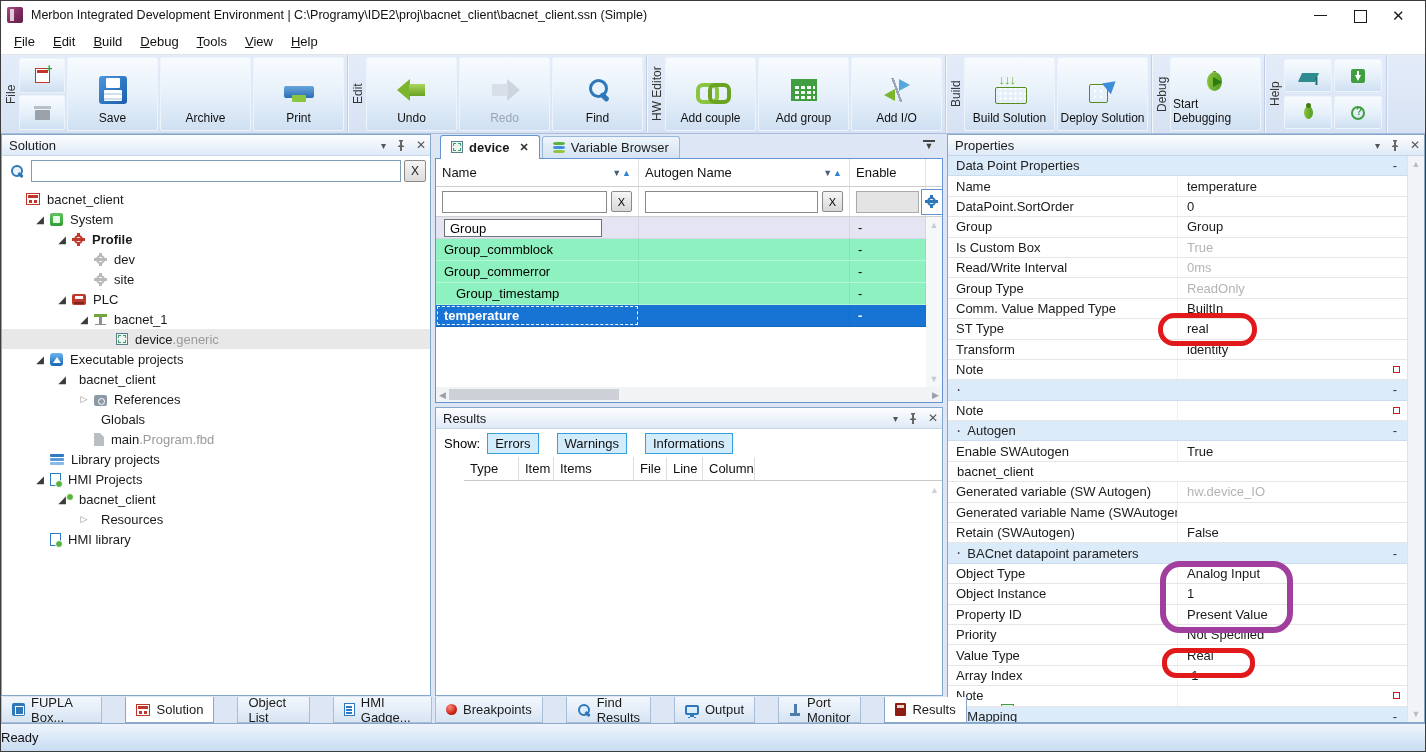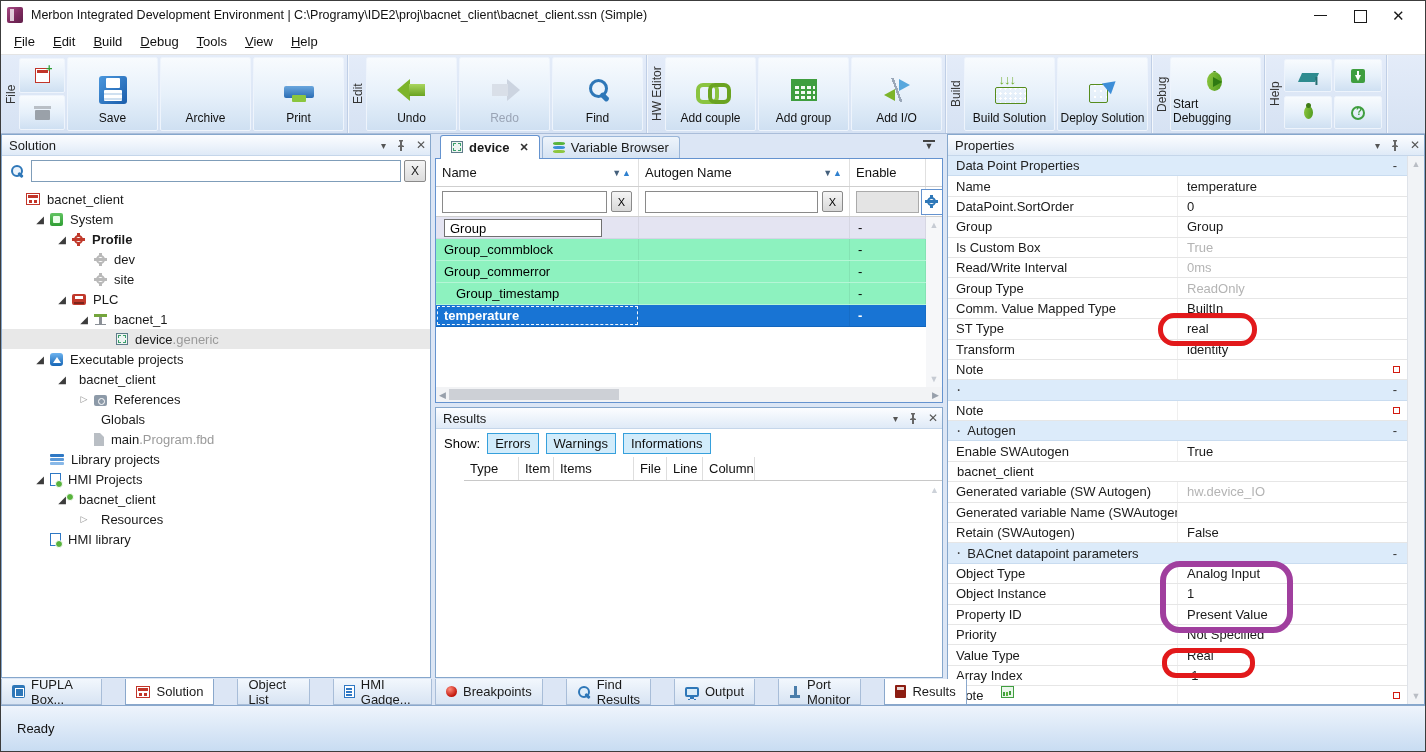--- a/index.html
+++ b/index.html
@@ -219,21 +219,21 @@
   .prow .pv{flex:1;padding-left:9px;color:#1a1a1a;height:100%;display:flex;align-items:center;white-space:nowrap;overflow:hidden;}
   .prow .pv.dim{color:#b4b4b4;}
   .prow.section{background:#dcebfa;border-bottom:1px solid #c9dcf0;}
   .prow.section .sl{padding-left:8px;color:#222;display:flex;align-items:center;gap:6px;}
   .prow.section .bullet{font-size:16px;line-height:10px;color:#444;}
   .prow.section .collapse{margin-left:auto;padding-right:10px;color:#333;}
   .notemark{position:absolute;right:7px;top:6px;width:7px;height:7px;border:1.6px solid #d21b10;}
   .pscroll{width:17px;flex:none;background:#f1f3f6;border-left:1px solid #dfe3e9;display:flex;flex-direction:column;justify-content:space-between;align-items:center;padding:3px 0;color:#b9bdc4;font-size:9px;}
 
   
-  .statusbar{height:46px;flex:none;background:linear-gradient(#eef4fc,#c8dcf2);border-top:1px solid #8aa8cc;display:flex;align-items:center;padding-left:16px;font-size:13px;color:#111;}
+  .statusbar{height:28px;flex:none;background:linear-gradient(#eef4fc,#c8dcf2);border-top:1px solid #8aa8cc;display:flex;align-items:center;padding-left:0;font-size:13px;color:#111;}
 
   
   .annotation{position:absolute;pointer-events:none;z-index:50;}
 </style>
 </head>
 <body>
 
 <div class="window">
 
   <div class="titlebar">
@@ -620,21 +620,21 @@
           <span class="hicons">
             <span>▾</span>
             <svg width="10" height="11" viewBox="0 0 10 11">
                 <path d="M3 0h4v1L6 2v3l2 1v1H6v4H4V7H2V6l2-1V2L3 1z" fill="#666"></path>
               </svg>
             <span class="hx">✕</span>
           </span>
         </div>
         <div class="showrow">
           <span>Show:</span>
-          <span id="showbtns" style="display:flex;gap:7px">
+          <span id="showbtns" style="display:flex;gap:18px">
               <span class="showbtn">Errors</span>
               <span class="showbtn">Warnings</span>
               <span class="showbtn">Informations</span>
             </span>
         </div>
         <div class="rhead" id="rhead">
             <div class="rhcell" style="width: 55px;">Type</div>
             <div class="rhcell" style="width: 35px;">Item</div>
             <div class="rhcell" style="width: 80px;">Items</div>
             <div class="rhcell" style="width: 33px;">File</div>

